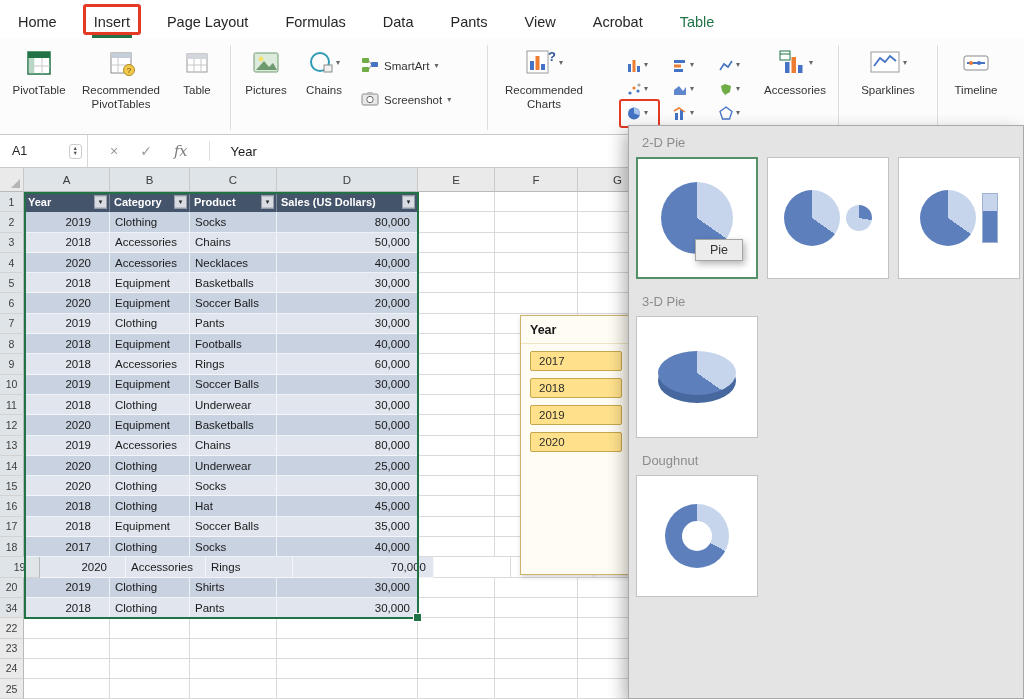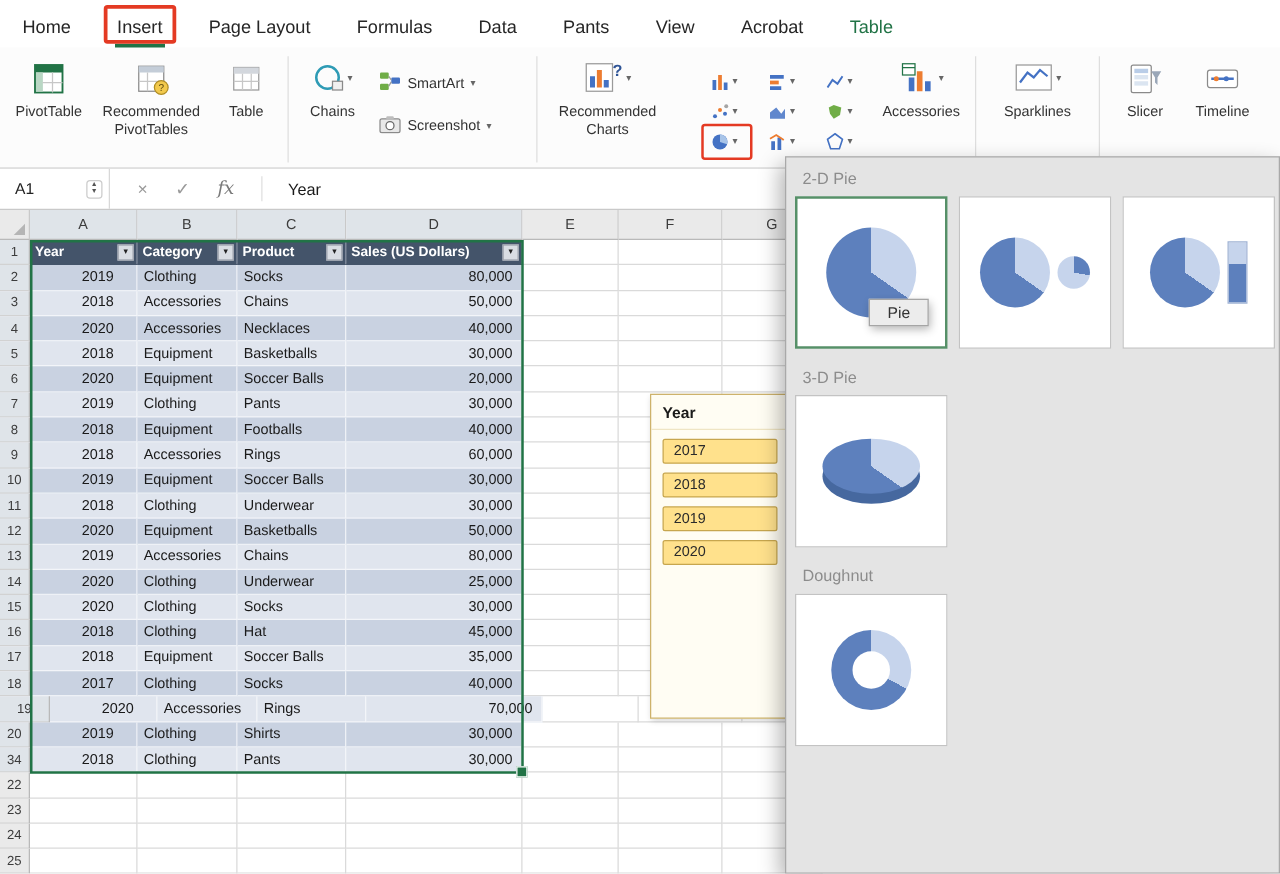--- a/index.html
+++ b/index.html
@@ -132,20 +132,30 @@
             <line x1="11" y1="10" x2="11" y2="23" stroke="#c7c7c7"></line>
             <line x1="18" y1="10" x2="18" y2="23" stroke="#c7c7c7"></line>
             <line x1="4" y1="16" x2="24" y2="16" stroke="#c7c7c7"></line>
           </svg>
       </span>
       <span class="blabel">Table</span>
     </div>
     <div class="rdiv"></div>
     <div class="bigbtn" style="width:58px">
       <span class="ric">
+        <svg width="30" height="28" viewBox="0 0 30 28">
+            <rect x="3" y="4" width="24" height="19" rx="1.5" fill="#dcebdc" stroke="#6f9a6f"></rect>
+            <circle cx="10" cy="10" r="2.4" fill="#f5e06b"></circle>
+            <path d="M5 21 L13 12 L18 18 L22 14 L26 21 Z" fill="#6f9a6f"></path>
+          </svg>
+      </span>
+      <span class="blabel">Pictures</span>
+    </div>
+    <div class="bigbtn" style="width:58px">
+      <span class="ric">
           <span><svg width="26" height="26" viewBox="0 0 26 26">
               <circle cx="12" cy="13" r="9" fill="none" stroke="#2e9bb5" stroke-width="2"></circle>
               <rect x="16" y="16" width="8" height="7" fill="#f0f0f0" stroke="#8a8a8a"></rect>
             </svg></span>
           <span class="chv">▾</span>
         </span>
       <span class="blabel">Chains</span>
     </div>
     <div class="stack" style="width:128px">
       <div class="smallbtn">
@@ -286,32 +296,20 @@
       <span class="ric">
           <span><svg width="32" height="26" viewBox="0 0 32 26">
               <rect x="2" y="3" width="28" height="20" fill="#fff" stroke="#9a9a9a"></rect>
               <polyline points="5,17 11,9 16,13 21,7 27,12" fill="none" stroke="#4472c4" stroke-width="1.8"></polyline>
             </svg></span>
           <span class="chv">▾</span>
         </span>
       <span class="blabel">Sparklines</span>
     </div>
     <div class="rdiv"></div>
-    <div class="bigbtn" style="width:60px">
-      <span class="ric">
-        <svg width="28" height="28" viewBox="0 0 28 28">
-            <rect x="3" y="3" width="16" height="22" rx="1.5" fill="#fff" stroke="#8a8a8a"></rect>
-            <rect x="5.5" y="6" width="11" height="3.5" fill="#b9cde8"></rect>
-            <rect x="5.5" y="11" width="11" height="3.5" fill="#dbe5f1"></rect>
-            <rect x="5.5" y="16" width="11" height="3.5" fill="#dbe5f1"></rect>
-            <path d="M19 8 L27 8 L24 13 L24 19 L22 17 L22 13 Z" fill="#9aa7b8"></path>
-          </svg>
-      </span>
-      <span class="blabel">Slicer</span>
-    </div>
     <div class="bigbtn" style="width:64px">
       <span class="ric">
         <svg width="28" height="28" viewBox="0 0 28 28">
             <rect x="2" y="7" width="24" height="14" rx="2" fill="#fff" stroke="#8a8a8a"></rect>
             <line x1="5" y1="14" x2="23" y2="14" stroke="#4472c4" stroke-width="2"></line>
             <circle cx="9" cy="14" r="2" fill="#ed7d31"></circle>
             <circle cx="17" cy="14" r="2" fill="#4472c4"></circle>
           </svg>
       </span>
       <span class="blabel">Timeline</span>

